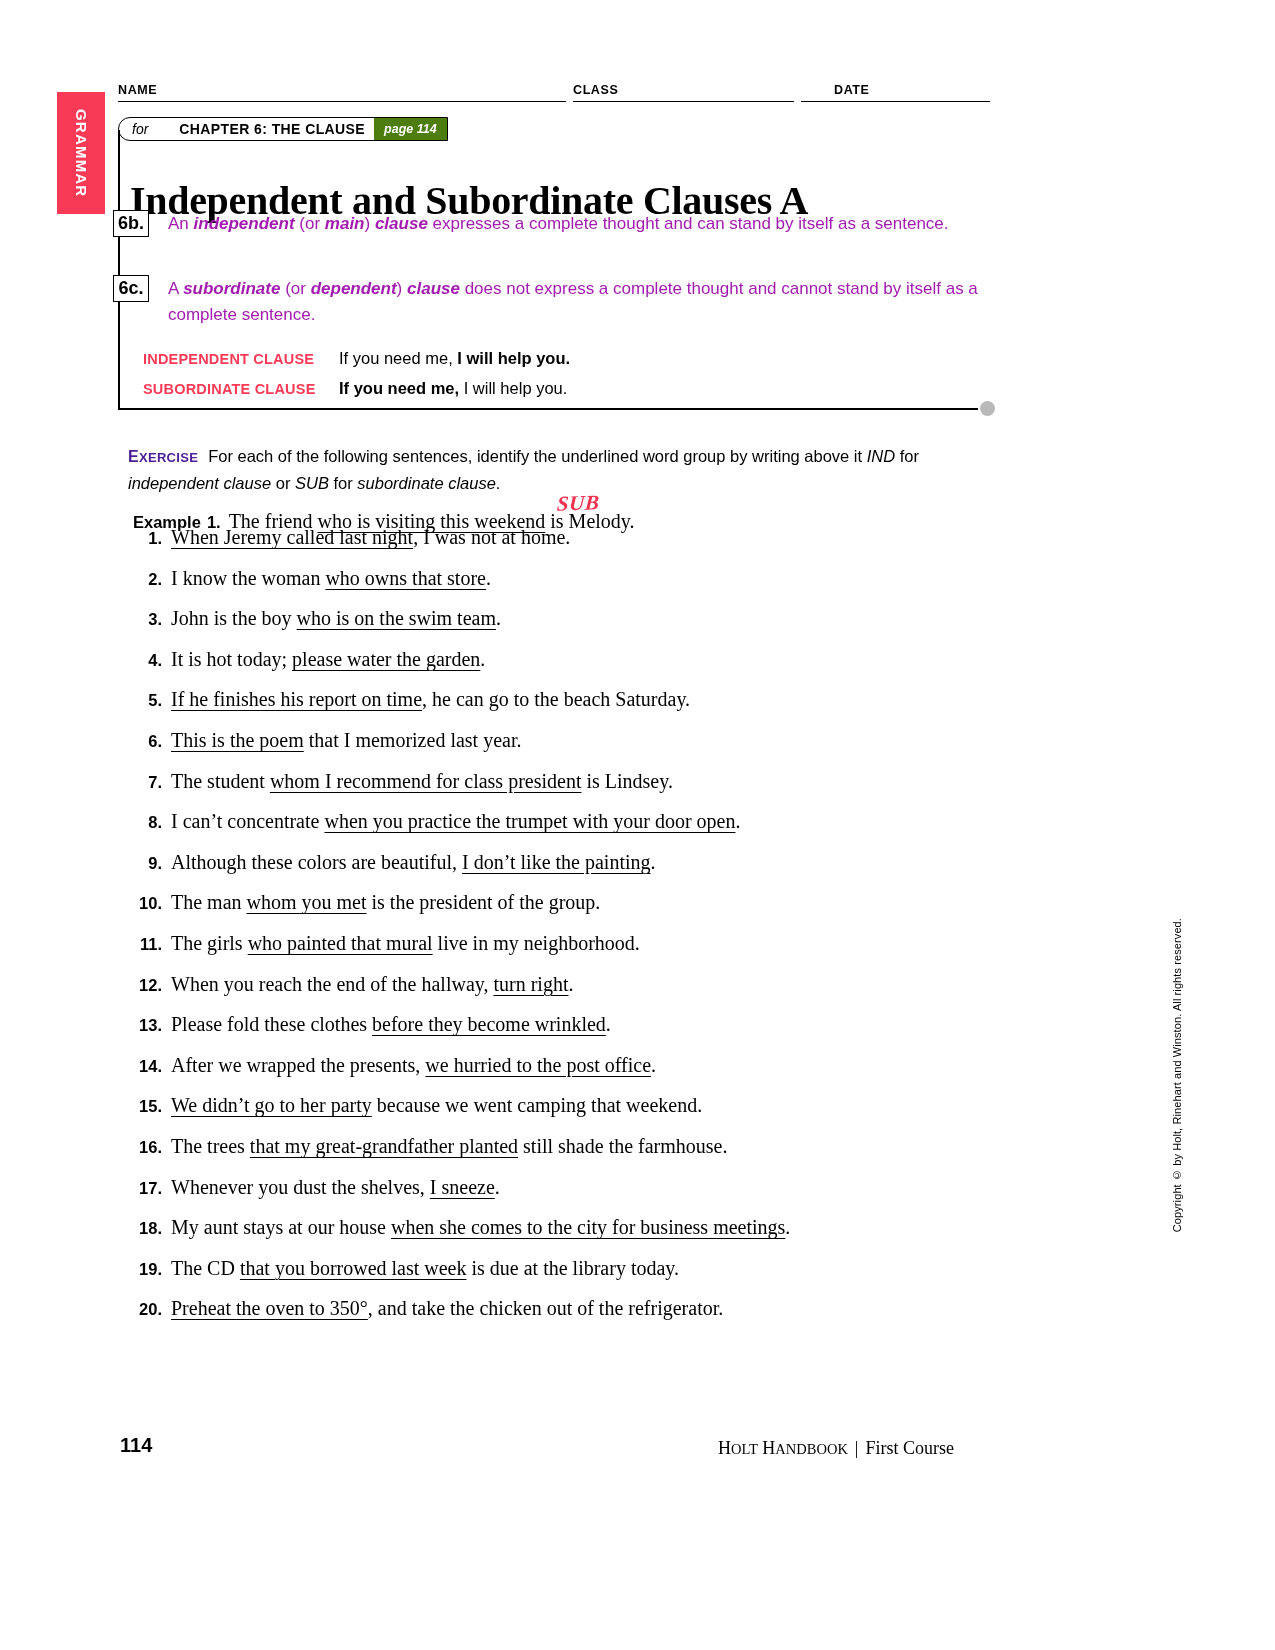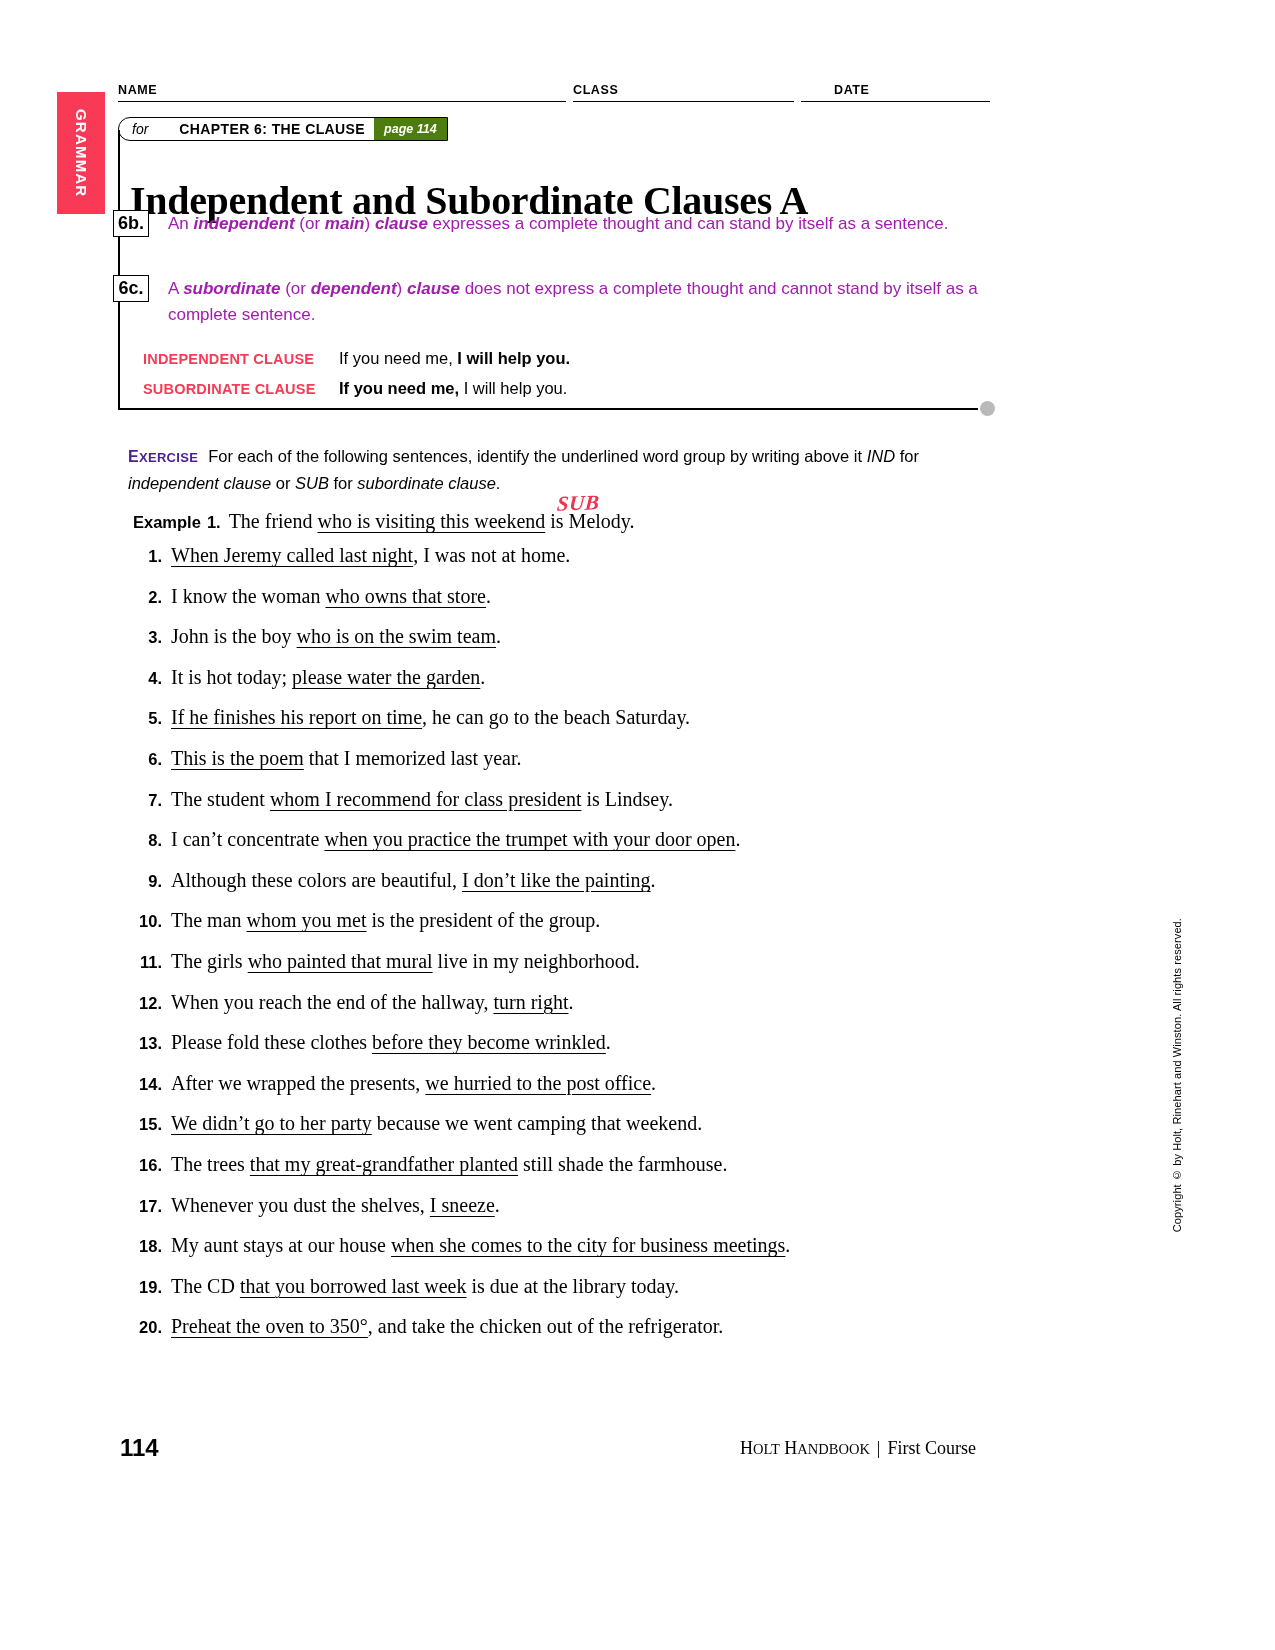--- a/index.html
+++ b/index.html
@@ -251,21 +251,21 @@
     font-weight: bold;
     letter-spacing: 0.5px;
     transform: skewX(-6deg) rotate(-2deg);
   }
   u.ul { text-decoration: underline; text-underline-offset: 4px; text-decoration-thickness: 1.3px; }
 
   
   .items {
     position: absolute;
     left: 128px;
-    top: 544px;
+    top: 526px;
     width: 900px;
   }
   .item {
     position: relative;
     height: 40.6px;
     font-family: "Liberation Serif", serif;
     font-size: 20px;
     white-space: nowrap;
   }
   .item-num {
@@ -294,30 +294,29 @@
     white-space: nowrap;
   }
 
   
   .footer-page {
     position: absolute;
     left: 120px;
     top: 1434px;
     font-family: "Liberation Sans", sans-serif;
     font-weight: bold;
-    font-size: 24px;
+    font-size: 20px;
   }
   .footer-brand {
     position: absolute;
     left: 718px;
     top: 1438px;
     font-family: "Liberation Serif", serif;
     font-size: 18px;
     white-space: nowrap;
-    margin-left: 22px;
   }
   .footer-brand .smallcaps-big { font-size: 18px; }
   .footer-brand .smallcaps-sm { font-size: 14.5px; }
   .footer-sep { margin: 0 7px; }
 </style>
 </head>
 <body>
 
 <div class="page">
 

